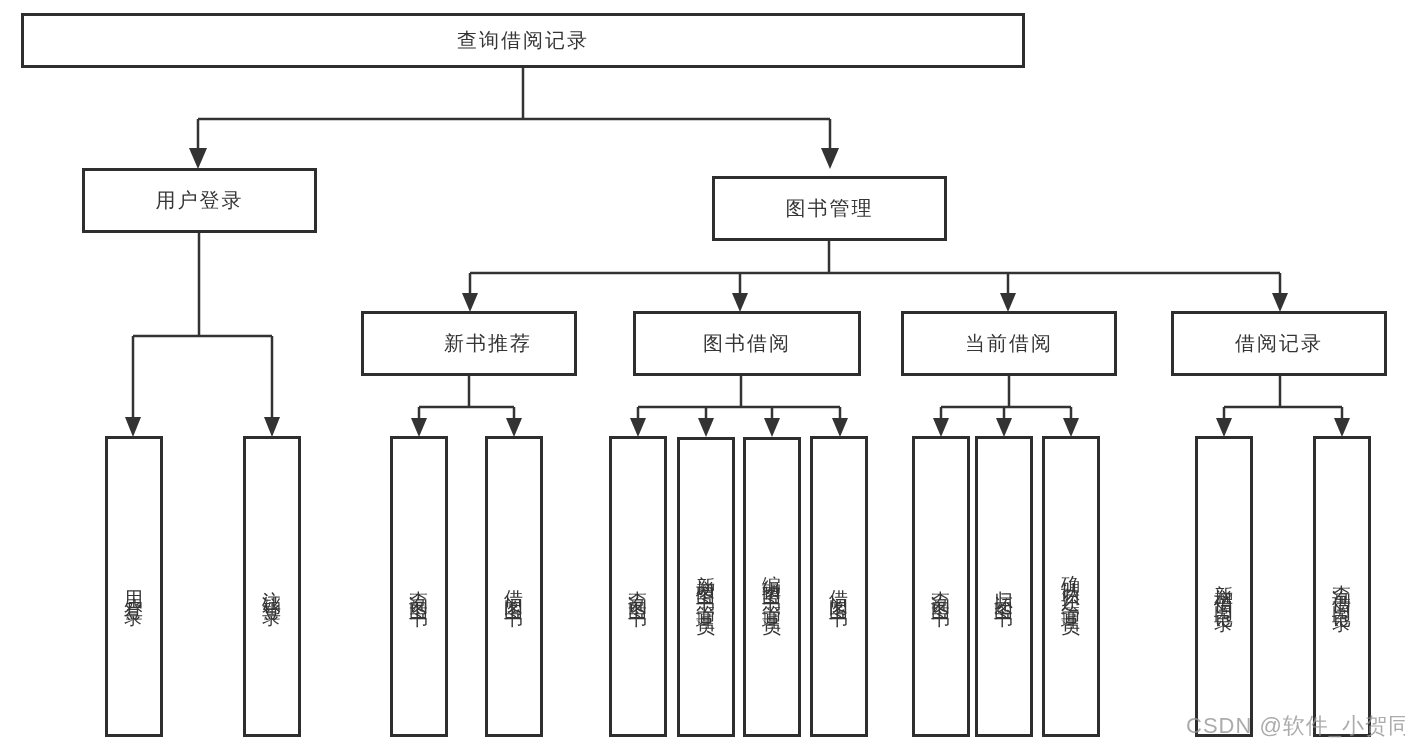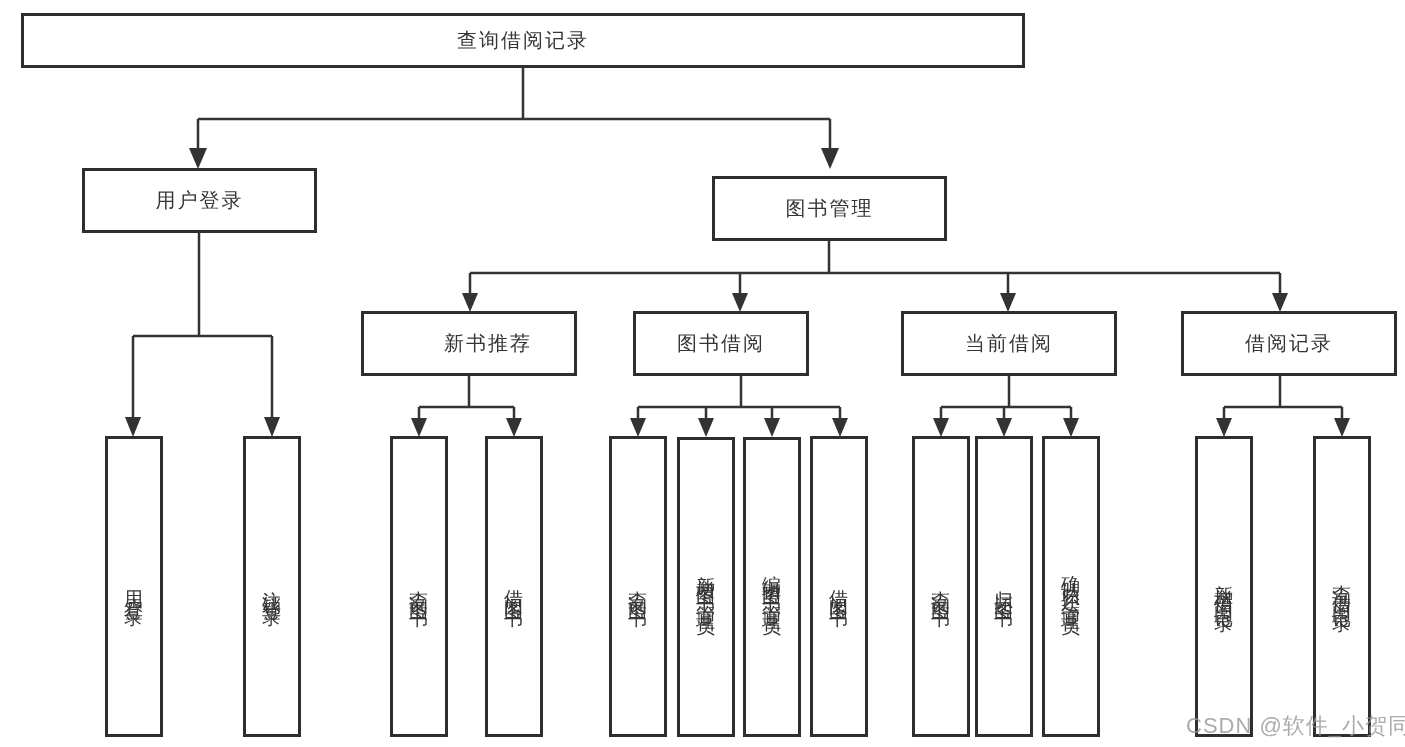--- a/index.html
+++ b/index.html
@@ -107,23 +107,23 @@
       <polygon points="1334,418 1350,418 1342,437"></polygon>
     </g>
   </svg>
 
   <div class="hbox" style="left:21px; top:13px; width:1004px; height:55px;">查询借阅记录</div>
 
   <div class="hbox" style="left:82px; top:168px; width:235px; height:65px;">用户登录</div>
   <div class="hbox" style="left:712px; top:176px; width:235px; height:65px;">图书管理</div>
 
   <div class="hbox" style="left:361px; top:311px; width:216px; height:65px;padding-left:38px;">新书推荐</div>
-  <div class="hbox" style="left:633px; top:311px; width:176px; height:65px;">图书借阅</div>
+  <div class="hbox" style="left:633px; top:311px; width:228px; height:65px;">图书借阅</div>
   <div class="hbox" style="left:901px; top:311px; width:216px; height:65px;text-align:center;">当前借阅</div>
-  <div class="hbox" style="left:1171px; top:311px; width:216px; height:65px;margin-left:10px;">借阅记录</div>
+  <div class="hbox" style="left:1171px; top:311px; width:216px; height:65px;">借阅记录</div>
 
   <div class="vbox" style="left:105px; top:436px; width:58px; height:301px;">
     <span>用户登录</span>
   </div>
   <div class="vbox" style="left:243px; top:436px; width:58px; height:301px;">
     <span>注销登录</span>
   </div>
 
   <div class="vbox" style="left:390px; top:436px; width:58px; height:301px;">
     <span>查询图书</span>

